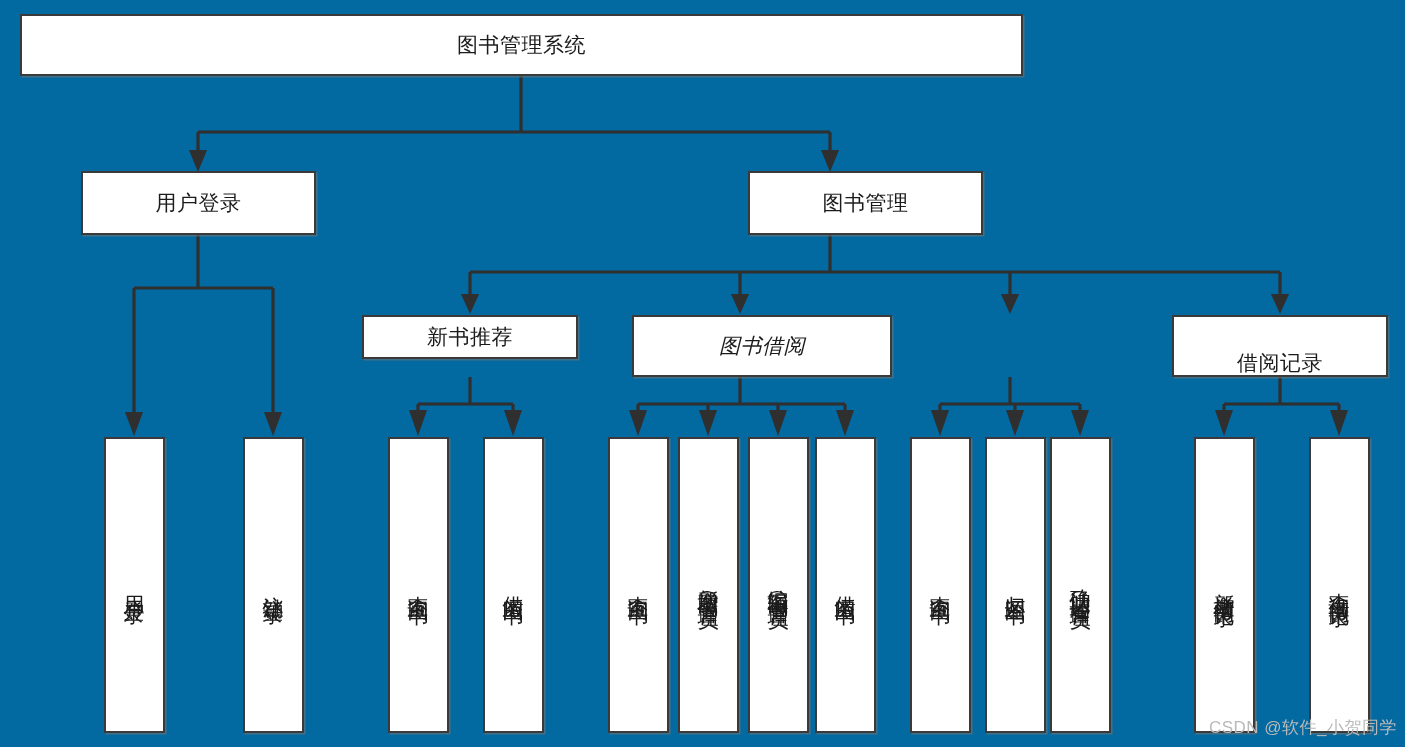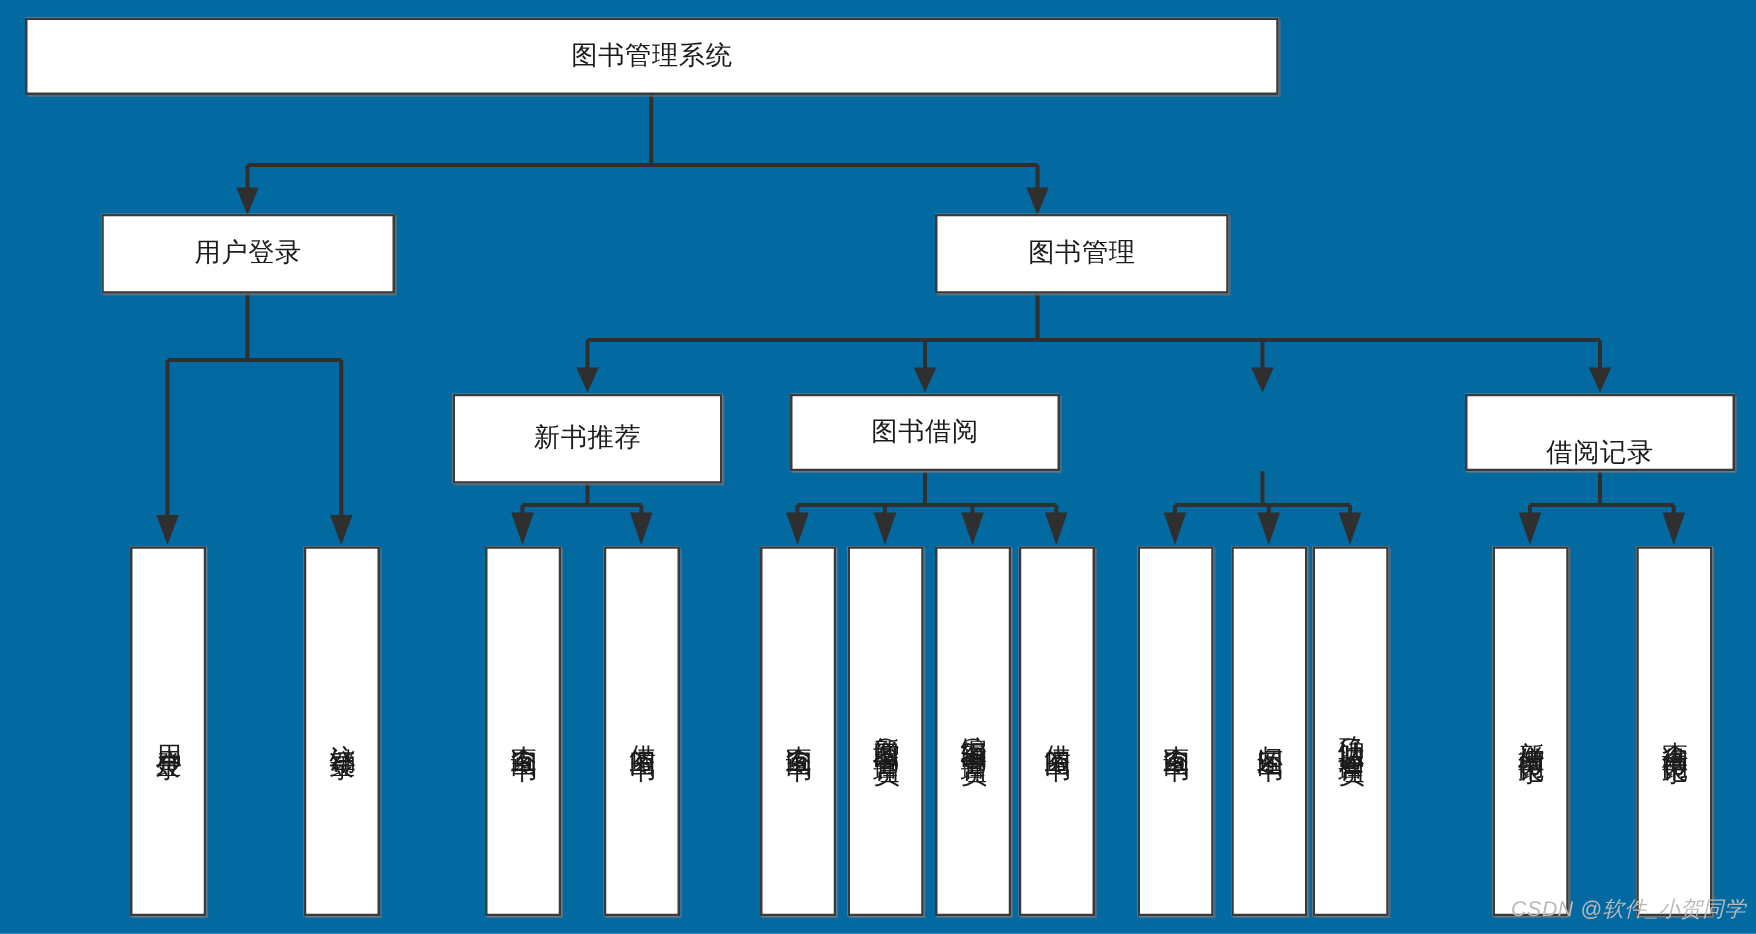--- a/index.html
+++ b/index.html
@@ -61,21 +61,20 @@
   }
   .watermark {
     position: absolute;
     right: 8px;
     bottom: 8px;
     font-size: 17px;
     color: #b9b9b9;
     white-space: nowrap;
     letter-spacing: 0.5px;
     user-select: none;
-    font-style: italic;
   }
 </style>
 </head>
 <body>
 
 <div id="diagram-root">
 
   <svg class="diagram-canvas" viewBox="0 0 1405 747">
     <defs>
       <marker id="arrowhead" markerWidth="9" markerHeight="10" refX="4.5" refY="9.4" orient="auto-start-reverse" markerUnits="userSpaceOnUse">
@@ -159,25 +158,25 @@
   </div>
 
   <div class="node-box" style="left:81px; top:171px; width:235px; height:64px;">
     <span class="node-label">用户登录</span>
   </div>
 
   <div class="node-box" style="left:712px; top:171px; width:235px; height:64px;margin-left:36px;">
     <span class="node-label">图书管理</span>
   </div>
 
-  <div class="node-box" style="left:362px; top:315px; width:216px; height:72px;">
+  <div class="node-box" style="left:362px; top:315px; width:216px; height:44px;">
     <span class="node-label">新书推荐</span>
   </div>
 
-  <div class="node-box" style="left:632px; top:315px; width:216px; height:62px;">
+  <div class="node-box" style="left:632px; top:315px; width:260px; height:62px;font-style:italic;">
     <span class="node-label">图书借阅</span>
   </div>
 
 
   <div class="node-box" style="left:1172px; top:315px; width:216px; height:62px;align-items:flex-end;">
     <span class="node-label">借阅记录</span>
   </div>
 
   <div class="node-box vertical" style="left:104px; top:437px; width:61px; height:296px;">
     <span class="node-label">用户登录</span>

